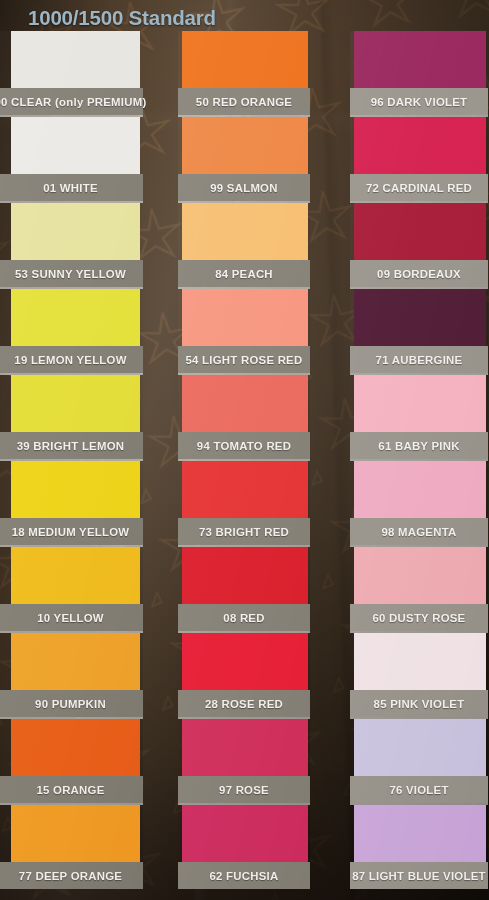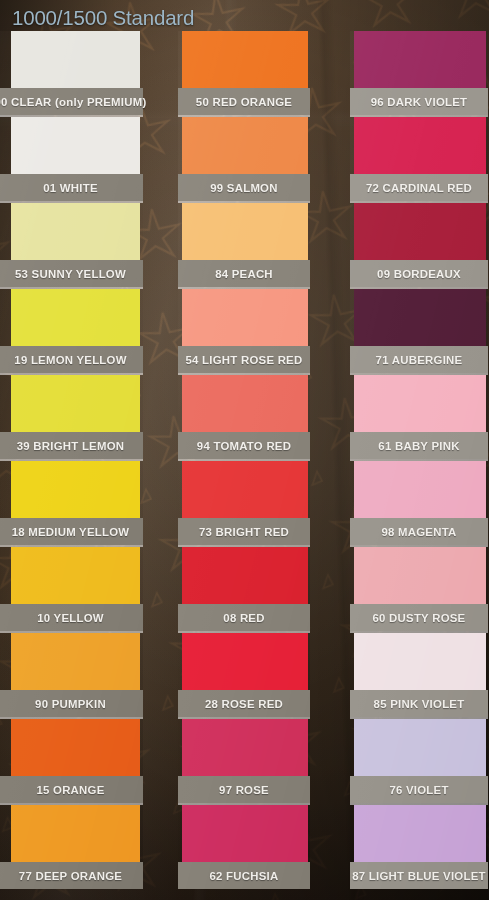--- a/index.html
+++ b/index.html
@@ -49,25 +49,25 @@
     background:
       linear-gradient(92deg, transparent 0 43%, rgba(255,255,255,0.05) 44%, transparent 46%),
       linear-gradient(88deg, transparent 0 67%, rgba(0,0,0,0.18) 68%, transparent 70%),
       linear-gradient(180deg, transparent 0 12%, rgba(255,255,255,0.035) 13%, transparent 15%);
     pointer-events: none;
   }
 
   
   #chart-title {
     position: absolute;
-    left: 12px;
+    left: 28px;
     top: 6px;
     z-index: 30;
     font-size: 20.5px;
-    font-weight: normal;
+    font-weight: bold;
     letter-spacing: -0.2px;
     color: #9cb6c6;
     text-shadow: 0 1px 2px rgba(0,0,0,0.55);
     white-space: nowrap;
   }
 
   
   .column {
     position: absolute;
     top: 0;

